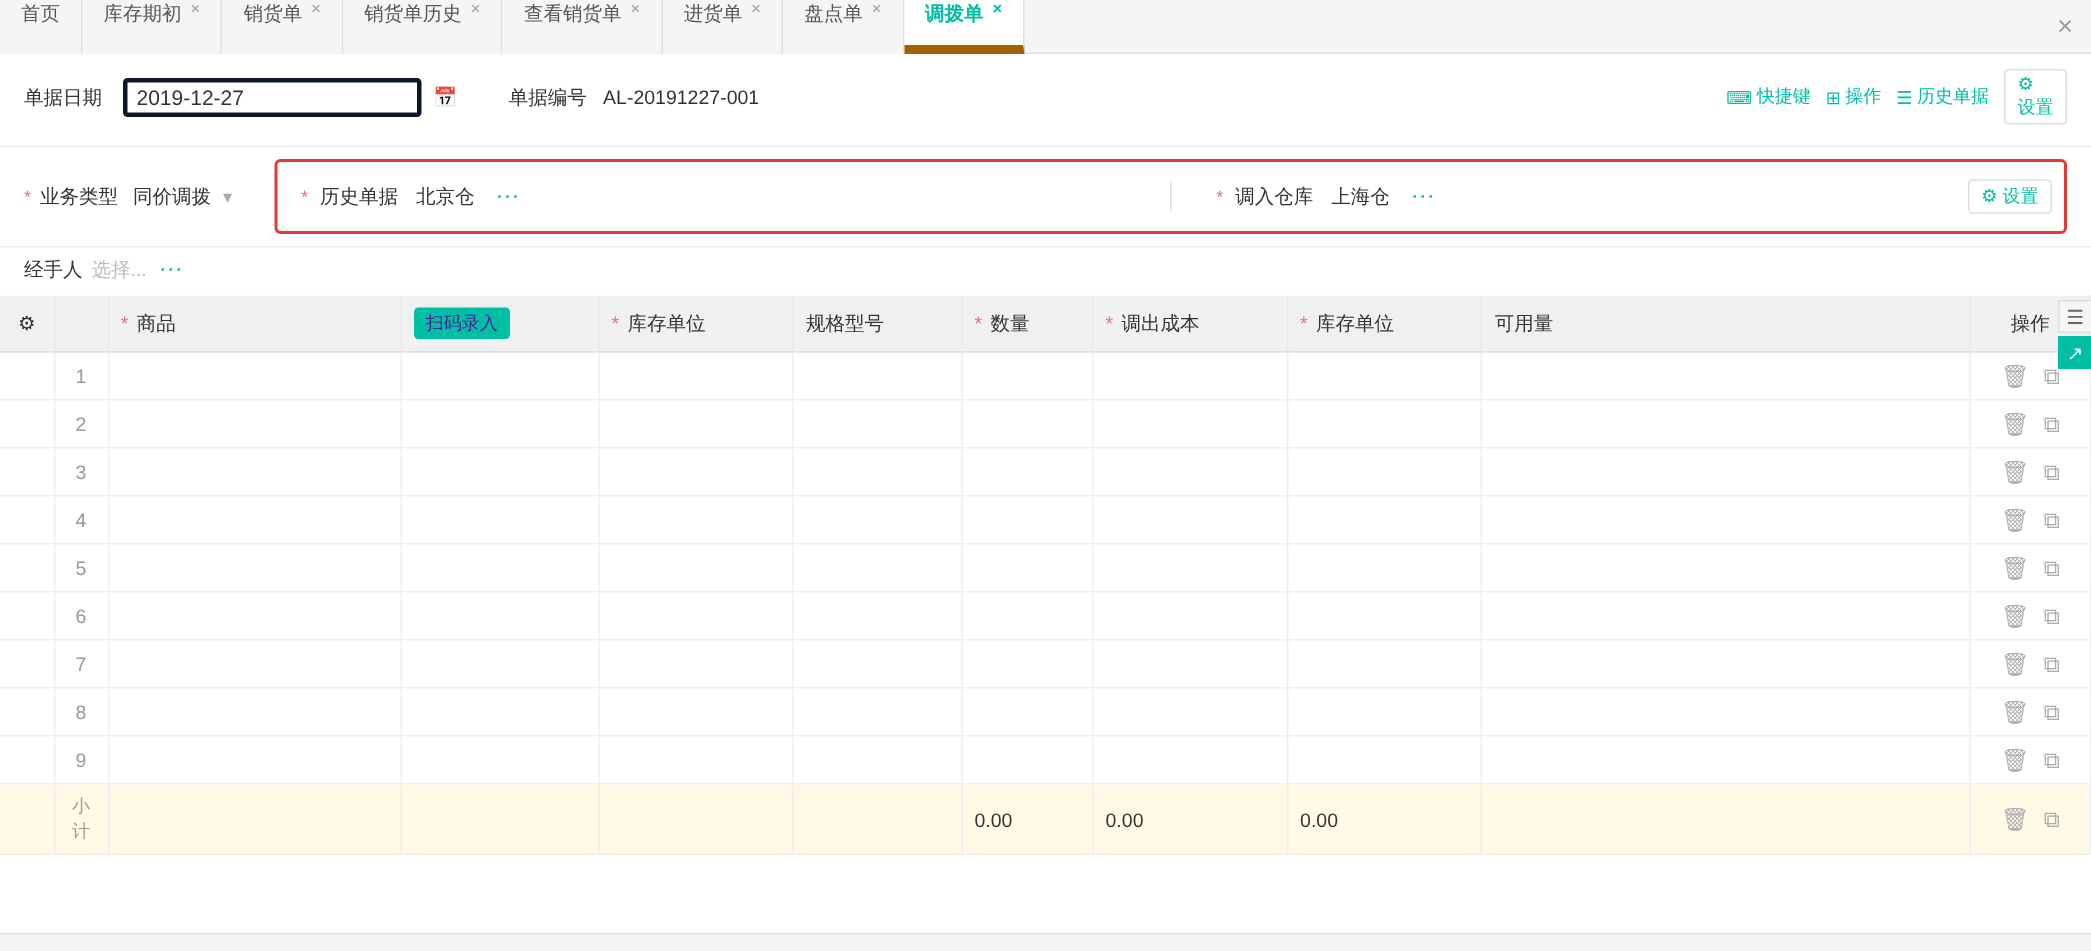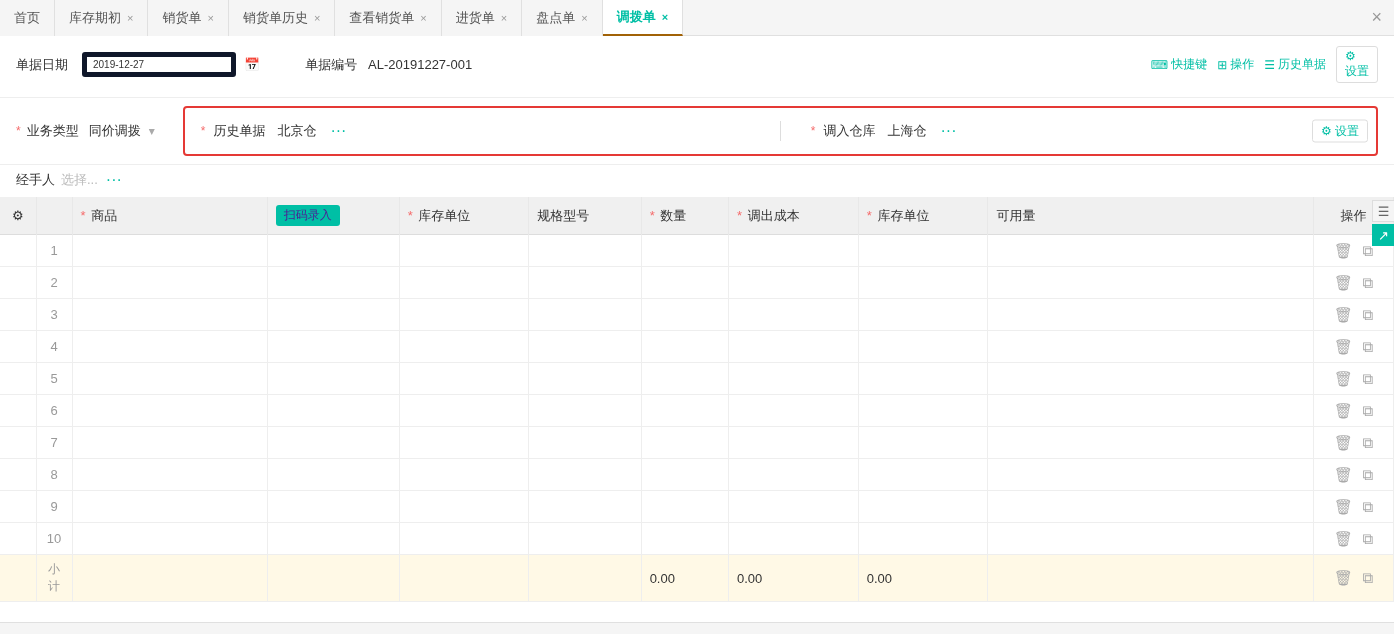--- a/index.html
+++ b/index.html
@@ -10,34 +10,34 @@
       display: flex;
       align-items: center;
       border-bottom: 1px solid #e0e0e0;
       background: #f5f5f5;
       height: 36px;
       padding-left: 0;
       position: relative;
     }
     .tab-item {
       display: flex;
-      align-items: center;
+      align-items: flex-start;
       padding: 0 14px;
       height: 36px;
       cursor: pointer;
       font-size: 13px;
       color: #555;
       border-right: 1px solid #e0e0e0;
       white-space: nowrap;
       background: #f5f5f5;
     }
     .tab-item.active {
       background: #fff;
       color: #00bfa5;
-      border-bottom: 2px solid #a16207;
+      border-bottom: 6px solid #a16207;
       font-weight: bold;
     }
     .tab-item .tab-close {
       margin-left: 6px;
       color: #999;
       font-size: 11px;
       cursor: pointer;
     }
     .tab-item.active .tab-close {
       color: #00bfa5;
@@ -71,31 +71,31 @@
     .form-field-label {
       color: #333;
       font-size: 13px;
       margin-right: 6px;
     }
     .form-value {
       color: #333;
       font-size: 13px;
     }
     .form-date-input {
-      border: 5px solid #0f172a;
+      border: 3px solid #0f172a;
       border-radius: 3px;
       padding: 2px 6px;
-      font-size: 10px;
+      font-size: 14px;
       color: #333;
       background: #fff;
     }
     .form-doc-num {
       font-size: 13px;
       color: #333;
-      margin-left: 31px;
+      margin-left: 20px;
     }
     .header-right {
       margin-left: auto;
       display: flex;
       align-items: center;
       gap: 10px;
       font-size: 12px;
       color: #00bfa5;
     }
     .header-right span {
@@ -576,36 +576,20 @@
       <td></td>
       <td></td>
       <td></td>
       <td></td>
       <td></td>
       <td class="op-col">
         <span class="op-icon">🗑</span>
         <span class="op-icon">⧉</span>
       </td>
     </tr>
-          <tr>
-      <td class="row-num"></td>
-      <td class="row-num" style="color:#999;">10</td>
-      <td></td>
-      <td></td>
-      <td></td>
-      <td></td>
-      <td></td>
-      <td></td>
-      <td></td>
-      <td></td>
-      <td class="op-col">
-        <span class="op-icon">🗑</span>
-        <span class="op-icon">⧉</span>
-      </td>
-    </tr>
           <tr class="subtotal-row">
       <td class="row-num"></td>
       <td class="row-num" style="color:#999;font-size:12px;">小计</td>
       <td></td>
       <td></td>
       <td></td>
       <td></td>
       <td>0.00</td>
       <td>0.00</td>
       <td>0.00</td>

